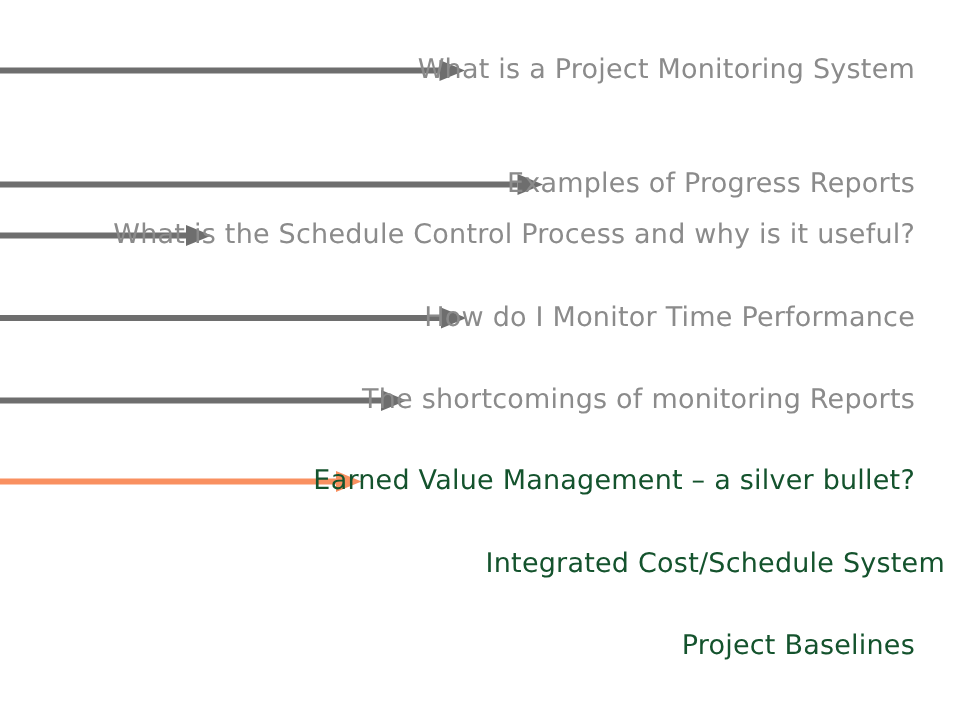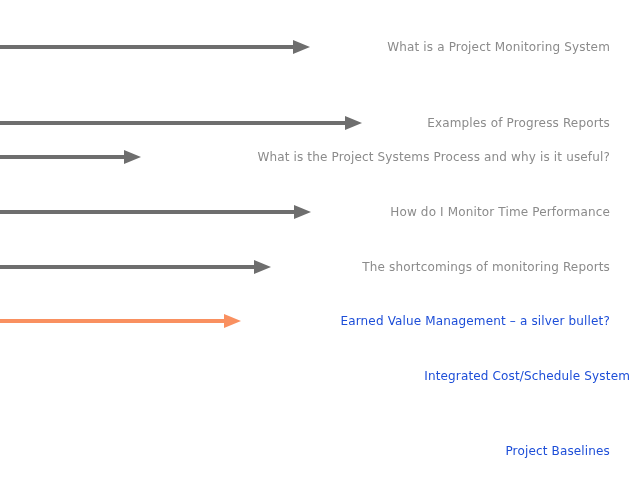--- a/index.html
+++ b/index.html
@@ -62,30 +62,30 @@
   }
 
   
   .agenda-label {
     position: absolute;
     right: 28px;
     top: 50%;
     transform: translateY(-50%);
     text-align: right;
     white-space: nowrap;
-    font-size: 12px;
+    font-size: 18px;
     line-height: 22px;
     letter-spacing: 0.15px;
   }
   .agenda-label.muted {
     color: #8b8b8b;
     font-weight: 400;
   }
   .agenda-label.strong {
-    color: #1d4ed8;
+    color: #14532d;
     font-weight: 400;
   }
 </style>
 </head>
 <body>
 
 <div id="agenda-list">
     <div class="agenda-row" style="top: 32px;">
       <span class="arrow" style="width: 310px;">
         <span class="arrow-shaft" style="width: 293px; background: rgb(110, 110, 110);"></span>
@@ -98,21 +98,21 @@
         <span class="arrow-shaft" style="width: 345px; background: rgb(110, 110, 110);"></span>
         <span class="arrow-head" style="left: 345px; border-left-color: rgb(110, 110, 110);"></span>
       </span>
       <span class="agenda-label muted">Examples of Progress Reports</span>
     </div>
     <div class="agenda-row" style="top: 142px;">
       <span class="arrow" style="width: 141px;">
         <span class="arrow-shaft" style="width: 124px; background: rgb(110, 110, 110);"></span>
         <span class="arrow-head" style="left: 124px; border-left-color: rgb(110, 110, 110);"></span>
       </span>
-      <span class="agenda-label muted">What is the Project Systems Process and why is it useful?</span>
+      <span class="agenda-label muted">What is the Schedule Control Process and why is it useful?</span>
     </div>
     <div class="agenda-row" style="top: 197px;">
       <span class="arrow" style="width: 311px;">
         <span class="arrow-shaft" style="width: 294px; background: rgb(110, 110, 110);"></span>
         <span class="arrow-head" style="left: 294px; border-left-color: rgb(110, 110, 110);"></span>
       </span>
       <span class="agenda-label muted">How do I Monitor Time Performance</span>
     </div>
     <div class="agenda-row" style="top: 252px;">
       <span class="arrow" style="width: 271px;">
@@ -124,16 +124,16 @@
     <div class="agenda-row" style="top: 306px;">
       <span class="arrow" style="width: 241px;">
         <span class="arrow-shaft" style="width: 224px; background: rgb(249, 144, 96);"></span>
         <span class="arrow-head" style="left: 224px; border-left-color: rgb(249, 144, 96);"></span>
       </span>
       <span class="agenda-label strong">Earned Value Management – a silver bullet?</span>
     </div>
     <div class="agenda-row" style="top: 361px; margin-left: 20px;">
       <span class="agenda-label strong">Integrated Cost/Schedule System</span>
     </div>
-    <div class="agenda-row" style="top: 436px;">
+    <div class="agenda-row" style="top: 416px;">
       <span class="agenda-label strong">Project Baselines</span>
     </div>
   </div>
 
 </body></html>

